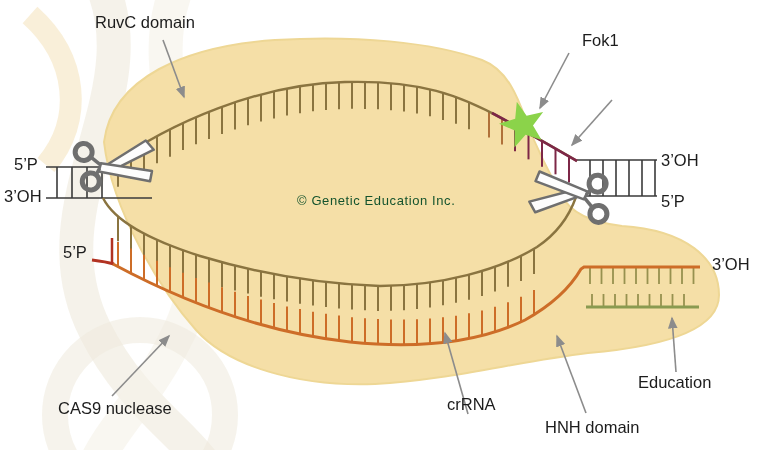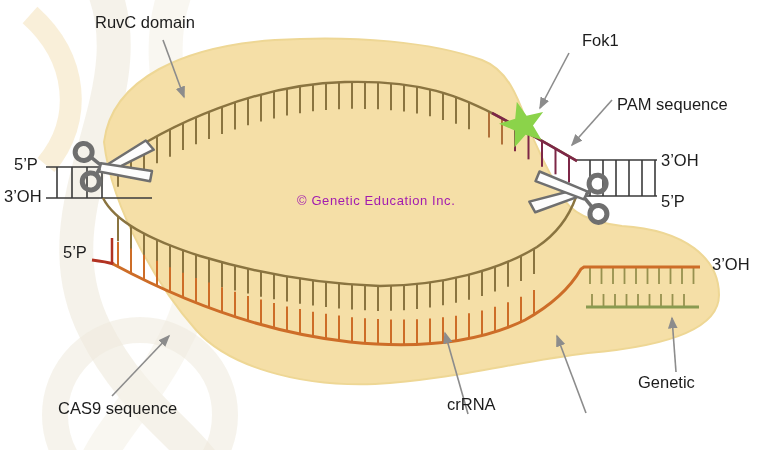--- a/index.html
+++ b/index.html
@@ -1,20 +1,20 @@
 <!DOCTYPE html>
 <html><head>
 <meta charset="utf-8">
 <style>
   html,body{margin:0;padding:0;background:#fff;}
   #stage{position:relative;width:768px;height:450px;background:#ffffff;overflow:hidden;
          font-family:"Liberation Sans",sans-serif;text-decoration:underline;}
   #art{position:absolute;left:0;top:0;}
   .label{position:absolute;font-size:16.5px;color:#1c1c1c;white-space:nowrap;line-height:1;}
-  .wm{position:absolute;font-size:13px;color:#a21caf;letter-spacing:.6px;white-space:nowrap;}
+  .wm{position:absolute;font-size:13px;color:#14532d;letter-spacing:.6px;white-space:nowrap;}
 </style>
 </head>
 <body>
 
 <div id="stage">
 
   <svg id="art" width="768" height="450" viewBox="0 0 768 450">
     <defs>
       <marker id="ah" markerWidth="9" markerHeight="8" refX="6.5" refY="3" orient="auto">
         <path d="M0,0 L7.5,3 L0,6 Z" fill="#8c8c8c"></path>
@@ -209,25 +209,25 @@
       <line x1="612" y1="100" x2="572" y2="145" marker-end="url(#ah)"></line>
       <line x1="112" y1="396" x2="169" y2="336" marker-end="url(#ah)"></line>
       <line x1="468" y1="414" x2="445" y2="333" marker-end="url(#ah)"></line>
       <line x1="586" y1="413" x2="557" y2="336" marker-end="url(#ah)"></line>
       <line x1="676" y1="372" x2="672" y2="318" marker-end="url(#ah)"></line>
     </g>
   </svg>
 
   <div class="label" style="left:95px;top:14px">RuvC domain</div>
   <div class="label" style="left:582px;top:32px">Fok1</div>
-  <div class="label" style="left:617px;top:96px">PAM sequence</div>
   <div class="label" style="left:14px;top:156px">5’P</div>
   <div class="label" style="left:4px;top:188px">3’OH</div>
   <div class="label" style="left:63px;top:244px">5’P</div>
   <div class="label" style="left:661px;top:152px">3’OH</div>
   <div class="label" style="left:661px;top:193px">5’P</div>
   <div class="label" style="left:712px;top:256px">3’OH</div>
-  <div class="label" style="left:58px;top:400px">CAS9 sequence</div>
+  <div class="label" style="left:58px;top:400px">CAS9 nuclease</div>
   <div class="label" style="left:447px;top:396px">crRNA</div>
-  <div class="label" style="left:638px;top:374px">Genetic</div>
+  <div class="label" style="left:545px;top:419px">HNH domain</div>
+  <div class="label" style="left:638px;top:374px">Education</div>
   <div class="wm" style="left:297px;top:193px">© Genetic Education Inc.</div>
 
 </div>
 
 </body></html>

